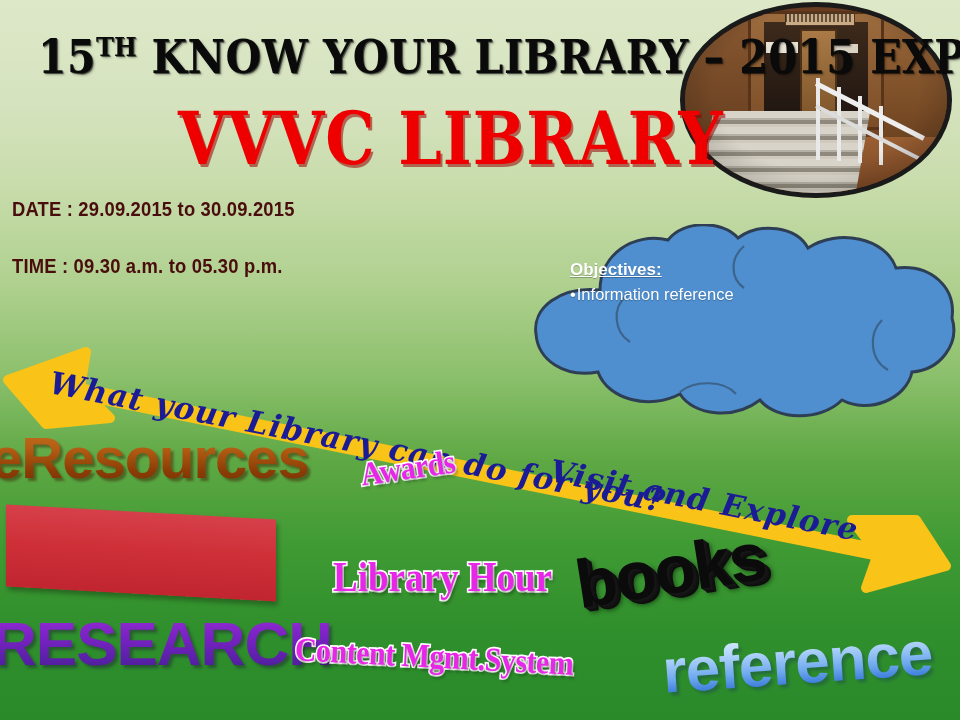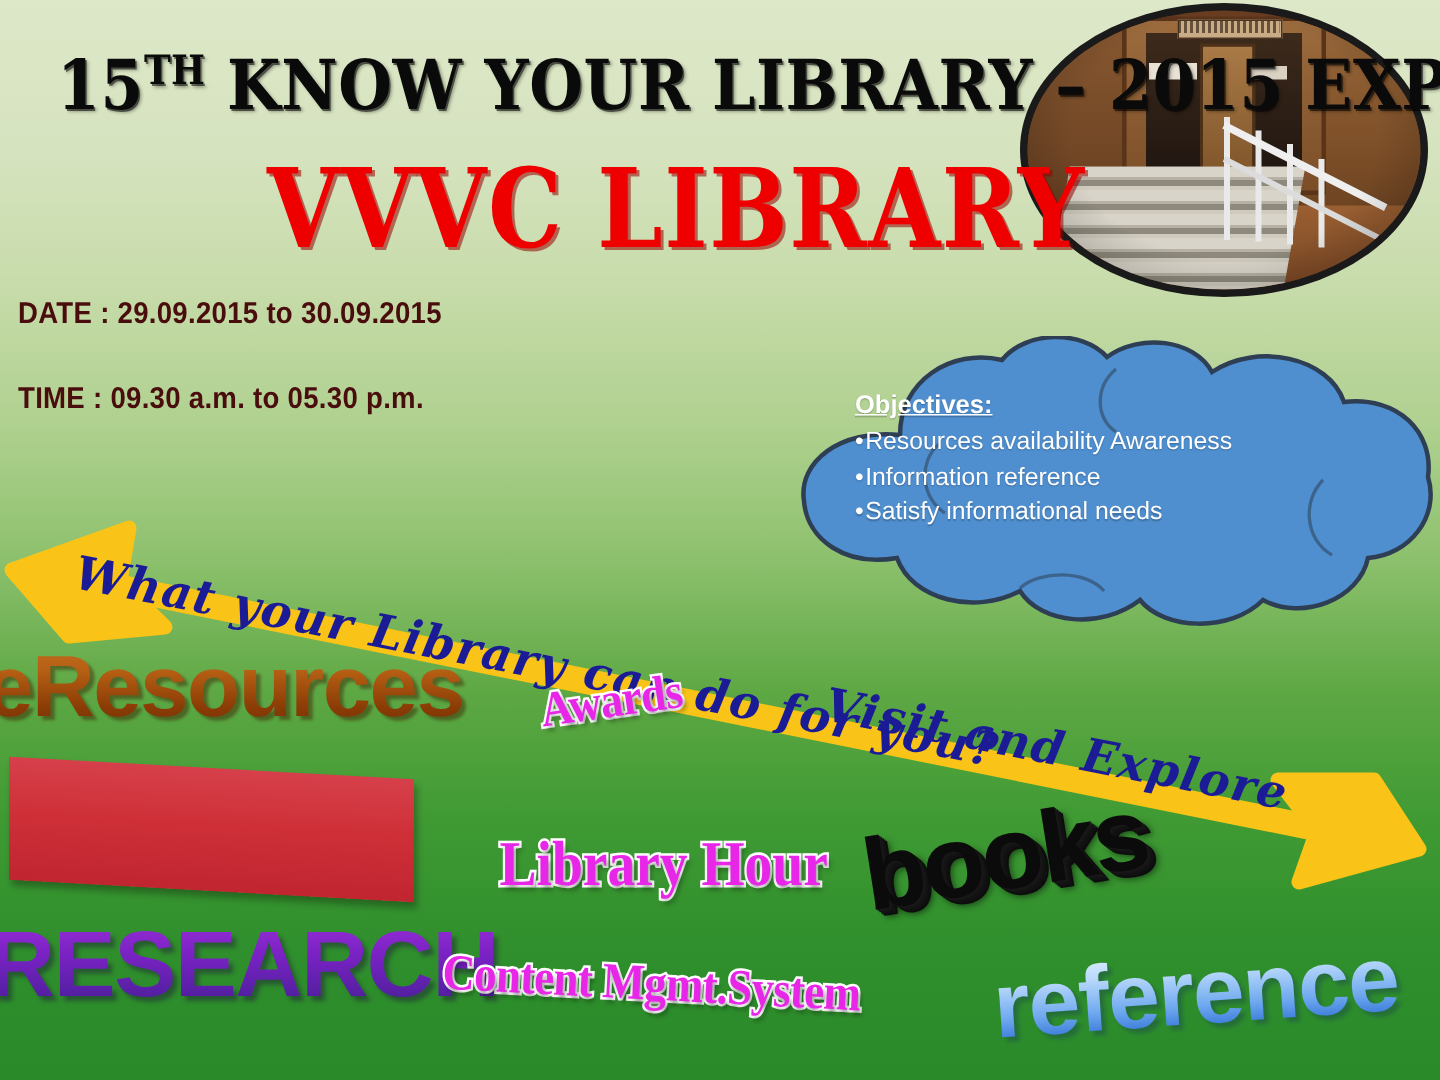--- a/index.html
+++ b/index.html
@@ -353,23 +353,21 @@
                C398,176 360,190 334,176 C312,198 268,196 252,176 C226,196 186,192 172,170
                C142,186 100,176 90,148 C56,154 30,136 28,110 C24,84 52,62 92,66 Z" fill="#4f8fcf" stroke="#2e3f55" stroke-width="3"></path>
       <path d="M118,72 C104,84 106,108 122,118" fill="none" stroke="#2e3f55" stroke-width="2.2" opacity=".55"></path>
       <path d="M236,22 C222,34 222,54 236,64" fill="none" stroke="#2e3f55" stroke-width="2.2" opacity=".55"></path>
       <path d="M374,96 C360,110 362,136 380,146" fill="none" stroke="#2e3f55" stroke-width="2.2" opacity=".55"></path>
       <path d="M172,168 C186,156 216,156 228,170" fill="none" stroke="#2e3f55" stroke-width="2.2" opacity=".55"></path>
     </svg>
     <div id="cloud-text">
       <span id="cloud-heading">Objectives:</span>
       <ul>
-        <li>Resources availability Awareness</li>
         <li>Information reference</li>
-        <li>Satisfy informational needs</li>
       </ul>
     </div>
   </div>
 
   <div class="wordart" id="wa-script">
     <span class="script-seg" style="left:10px; top:34px; transform: rotate(11deg);">What your Library can do for you?</span>
     <span class="script-seg" style="left:510px; top:122px; transform: rotate(11deg);">Visit and Explore</span>
   </div>
 
   <div class="wordart" id="wa-eresources-shadow">eResources</div>

